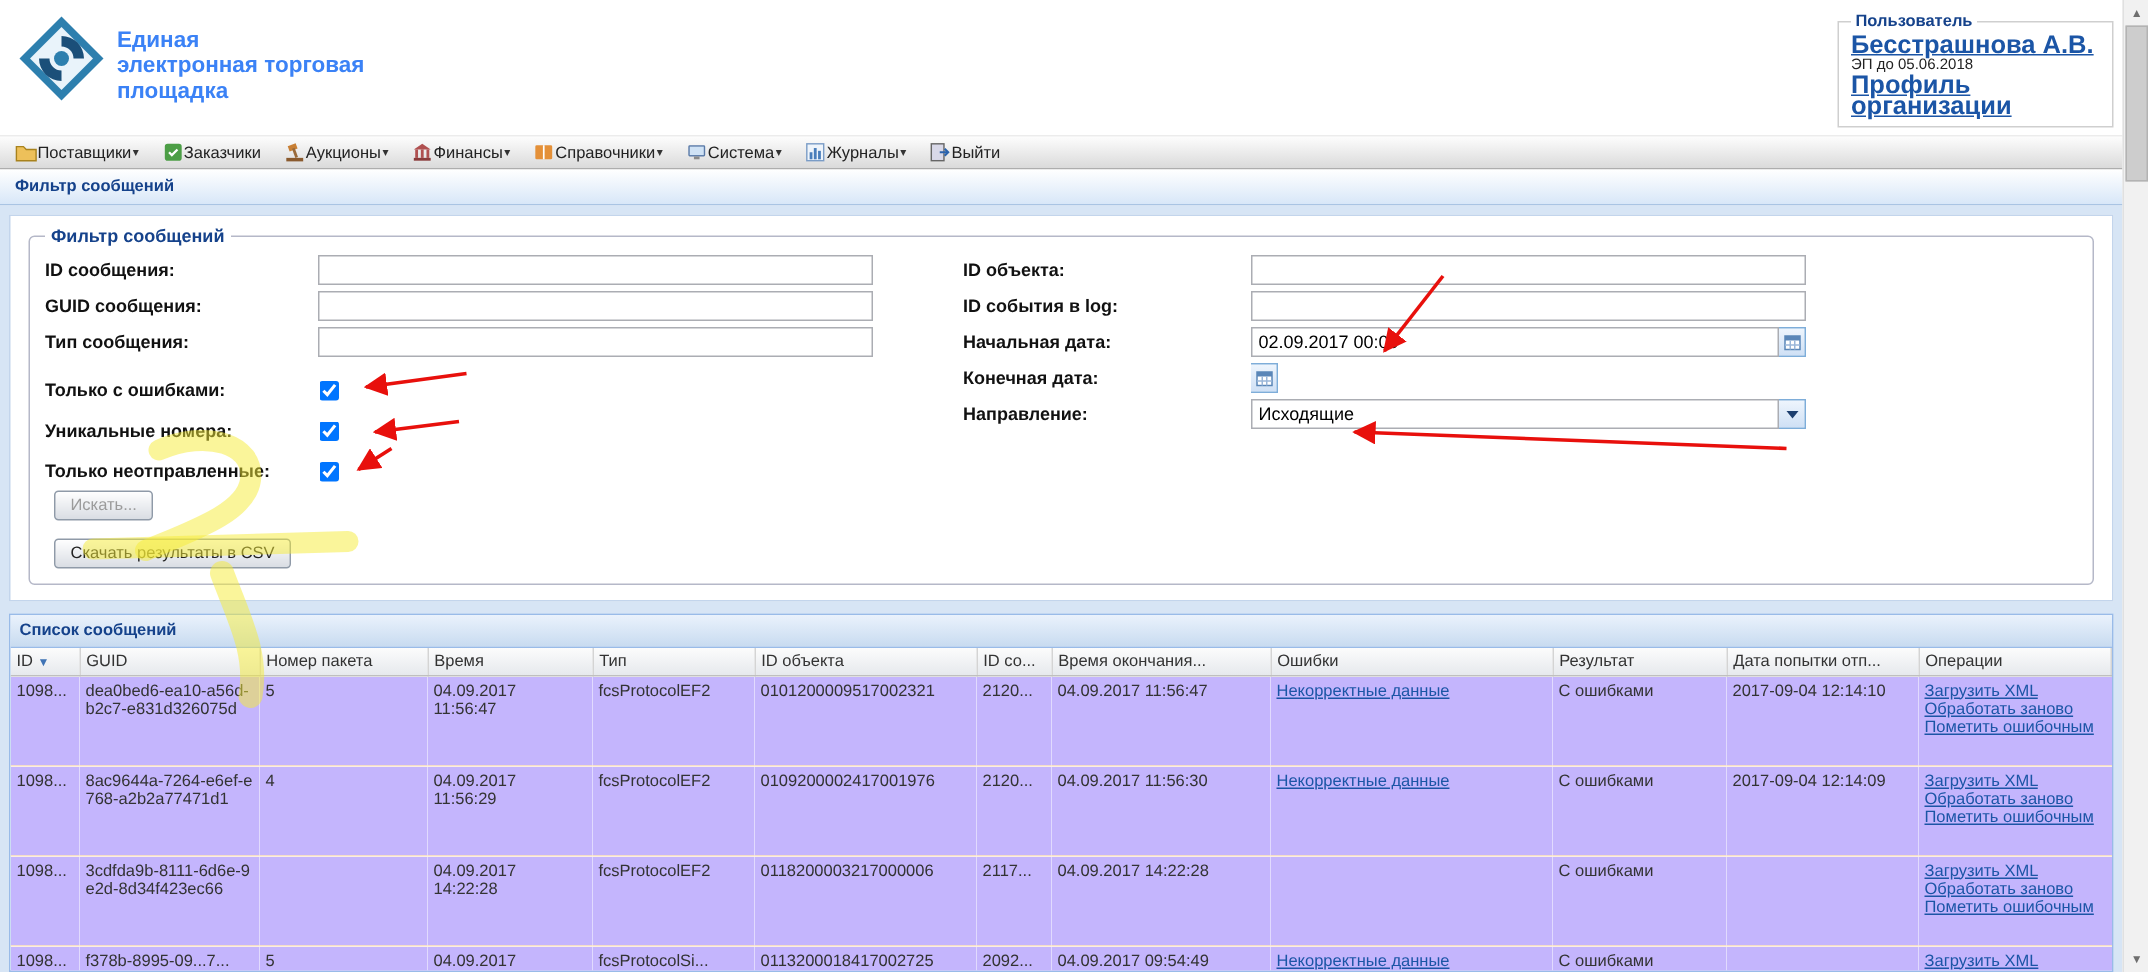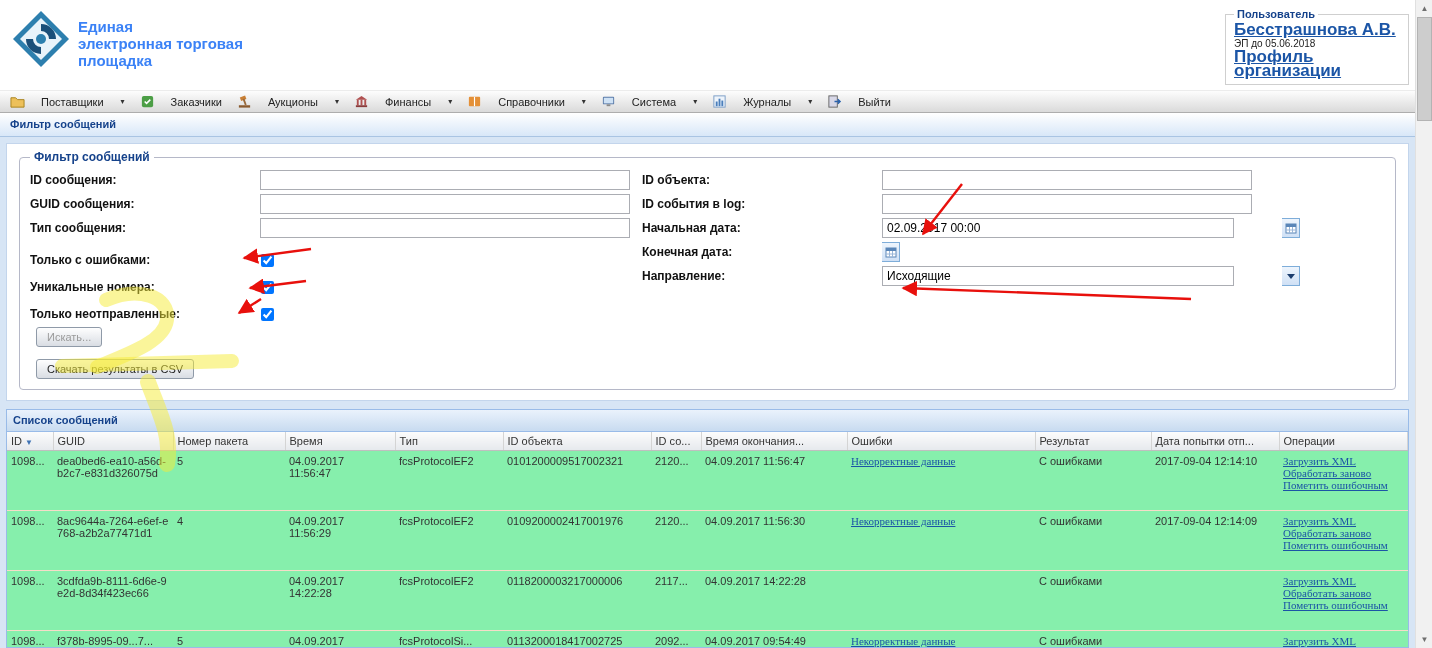--- a/index.html
+++ b/index.html
@@ -15,40 +15,40 @@
   .userbox { position:absolute; top:8px; right:6px; width:184px; border:1px solid #cfcfcf;
     padding:3px 8px 6px; background:#fff; }
   .userbox legend { font-weight:bold; color:#15428b; font-size:11px; padding:0 3px; }
   .userbox a { display:block; color:#1b55a6; font-weight:bold; font-size:17px;
     text-decoration:underline; line-height:14px; }
   .userbox .cert { font-size:10px; color:#222; line-height:13px; }
 
   
   .menubar { height:23px; background:linear-gradient(#fdfdfd,#dadada); border-top:1px solid #ececec;
     border-bottom:1px solid #adadad; display:flex; align-items:center; padding-left:4px; }
-  .mi { display:inline-flex; align-items:center; gap:16px; padding:0 9px 0 6px; height:100%;
+  .mi { display:inline-flex; align-items:center; gap:0; padding:0 9px 0 6px; height:100%;
     font-size:11px; cursor:pointer; white-space:nowrap; }
   .mi .mic { width:15px; height:15px; display:inline-block; }
   .mi .mic svg { width:15px; height:15px; display:block; }
   .caret { font-size:8px; color:#333; margin-left:1px; }
 
   
   .pagehead { height:24px; background:linear-gradient(#ffffff,#d8e7f8); border-bottom:1px solid #a9c4e3;
     color:#15428b; font-weight:bold; font-size:11px; line-height:22px; padding-left:10px; }
 
   
   .content { position:relative; height:511px; background:#d7e5f5; padding:6px; }
 
   .filter-panel { background:#fff; border:1px solid #c3d5ec; height:258px; padding:4px 6px; }
   .filter-fs { margin:2px 6px 0; border:1px solid #b5b8c8; border-radius:4px; padding:4px 10px 10px; }
   .filter-fs legend { color:#15428b; font-weight:bold; font-size:12px; padding:0 4px; }
   .fcols { display:flex; }
   .fcol-left { width:612px; }
   .fcol-right { flex:1; }
-  .frow { display:flex; align-items:center; height:24px; margin-bottom:0;gap:48px; }
+  .frow { display:flex; align-items:center; height:24px; margin-bottom:0; }
   .crow { height:27px;align-items:flex-end; }
   .frow label { width:182px; font-weight:bold; font-size:12px; color:#111; }
   .fcol-right .frow label { width:192px; }
   .ti { height:20px; border:1px solid #abadb3; padding:1px 4px; font-size:12px;
     font-family:"Liberation Sans",sans-serif; width:370px; background:#fff; }
   .ti.short { width:352px; }
   .trigger { width:18px; height:20px; border:1px solid #7eadd9; border-left:none;
     background:linear-gradient(#eef5fd,#cfe0f5); display:inline-flex; align-items:center;
     justify-content:center; cursor:pointer; }
   .trigger svg { width:12px; height:12px; }
@@ -64,24 +64,24 @@
 
   
   .list-panel { margin-top:8px; background:#fff; border:1px solid #99bbe8; height:239px; overflow:hidden; }
   .list-title { height:22px; background:linear-gradient(#eaf2fc,#c8dbf0); border-bottom:1px solid #99bbe8;
     color:#15428b; font-weight:bold; font-size:11px; line-height:21px; padding-left:6px; }
   table.grid { width:100%; border-collapse:collapse; table-layout:fixed; font-size:11px; }
   .grid th { background:linear-gradient(#fcfcfc,#e6e9ed); border-right:1px solid #d4d4d4;
     border-bottom:1px solid #bfbfbf; font-weight:normal; text-align:left; padding:2px 4px;
     height:18px; color:#333; white-space:nowrap; overflow:hidden; cursor:pointer; }
   .grid th .sort { color:#3f73b5; font-size:8px; }
-  .grid td { background:#86efac; border-bottom:1px solid #f5ddc8; vertical-align:top;
+  .grid td { background:#c4b5fd; border-bottom:1px solid #f5ddc8; vertical-align:top;
     padding:4px; height:60px; overflow:hidden; color:#333; }
   .grid td.cell-guid { word-break:break-all; }
-  .grid a { color:#1b55a6; text-decoration:underline;font-family:Liberation Serif, serif; }
+  .grid a { color:#1b55a6; text-decoration:underline; }
   .wrap-narrow { display:inline-block; width:64px; }
   .grid th:nth-child(1), .grid td:nth-child(1) { width:46px; }
   .grid th:nth-child(2), .grid td:nth-child(2) { width:120px; }
   .grid th:nth-child(3), .grid td:nth-child(3) { width:112px; }
   .grid th:nth-child(4), .grid td:nth-child(4) { width:110px; }
   .grid th:nth-child(5), .grid td:nth-child(5) { width:108px; }
   .grid th:nth-child(6), .grid td:nth-child(6) { width:148px; }
   .grid th:nth-child(7), .grid td:nth-child(7) { width:50px; }
   .grid th:nth-child(8), .grid td:nth-child(8) { width:146px; }
   .grid th:nth-child(9), .grid td:nth-child(9) { width:188px; }

